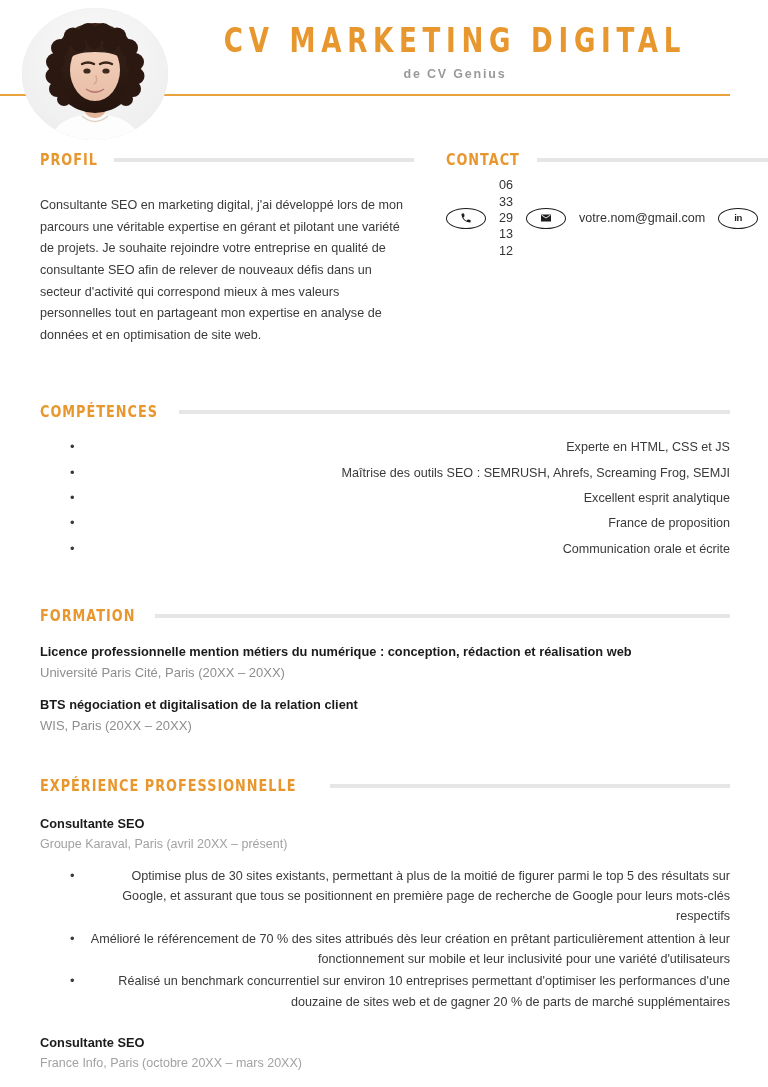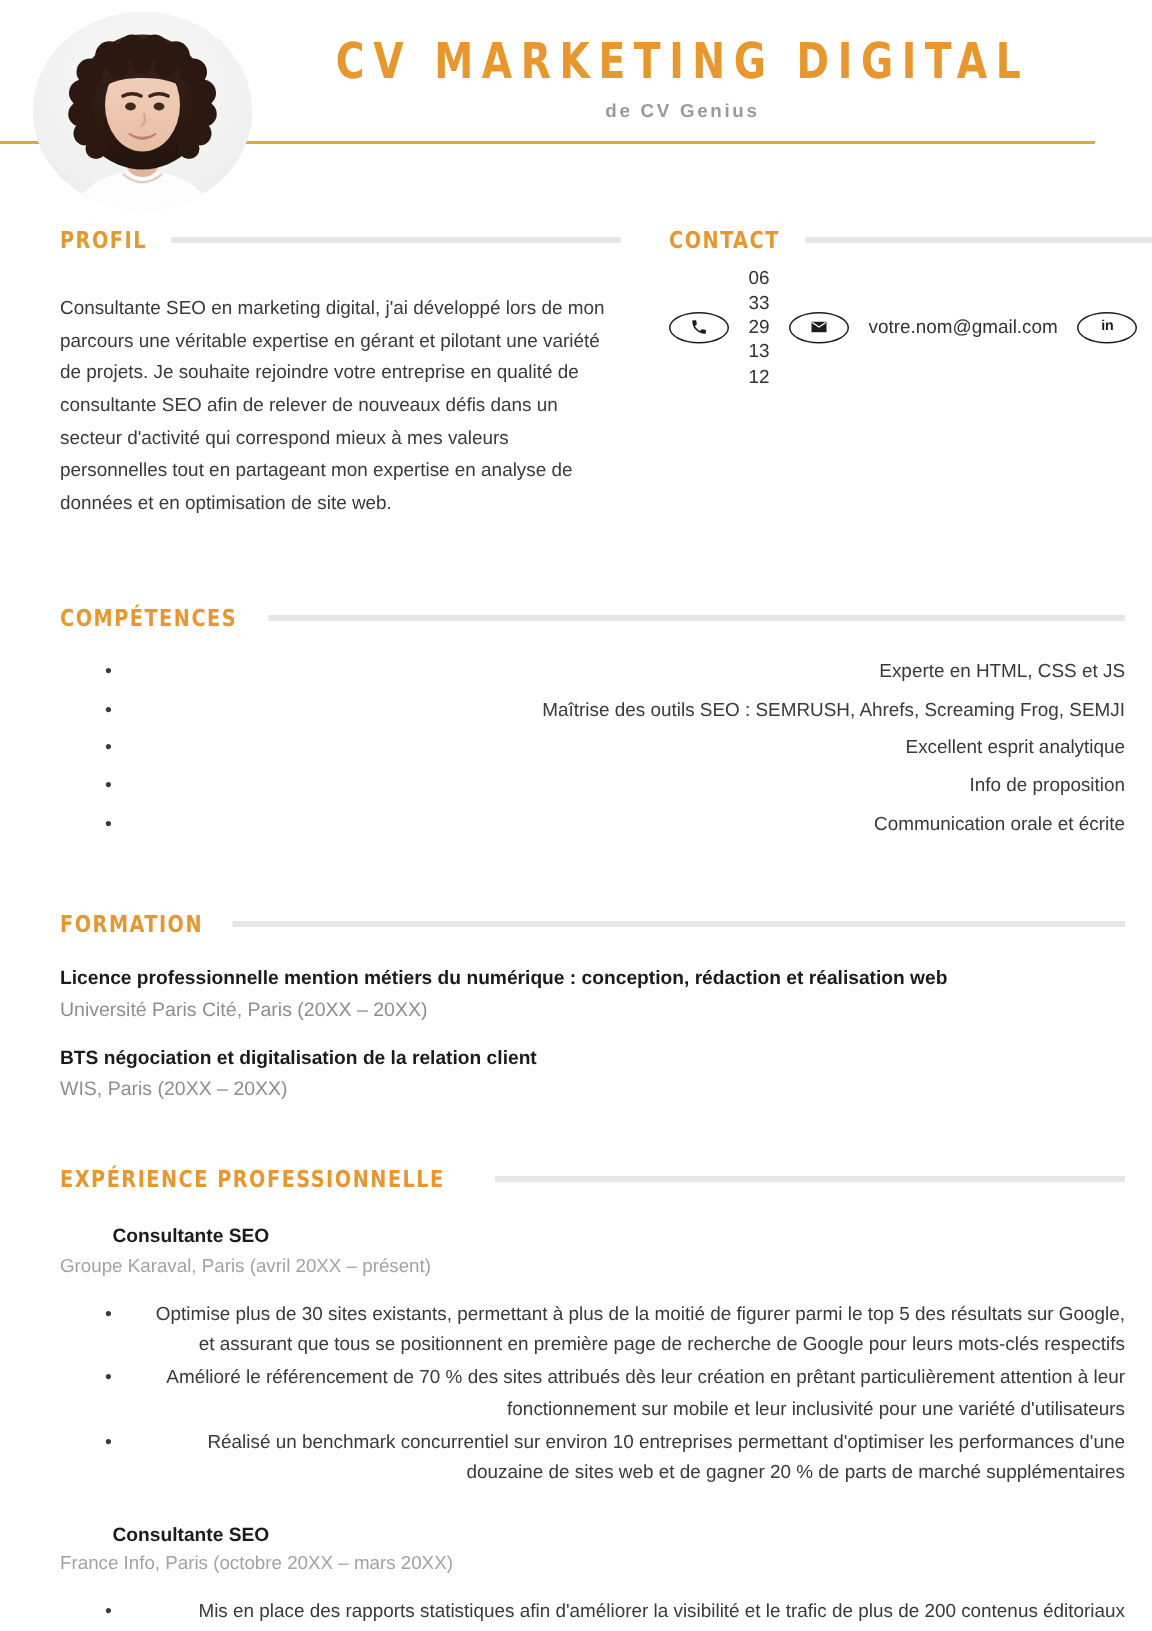--- a/index.html
+++ b/index.html
@@ -149,21 +149,21 @@
     letter-spacing: -0.2px;
   }
   .c-text {
     font-size: 12.6px;
     color: #333333;
     line-height: 1.3;
   }
 
   
   .section {
-    padding: 0 18px 0 40px;
+    padding: 0 38px 0 40px;
   }
   .sec-comp      { margin-top: 44px; }
   .sec-formation { margin-top: 48px; }
   .sec-exp       { margin-top: 42px; }
 
   ul.bullets {
     list-style: none;
     margin: 16px 0 0 0;
     padding: 0;
   }
@@ -203,21 +203,20 @@
   }
 
   
   .job { margin-top: 20px; }
   .job + .job { margin-top: 22px; }
   .job-title {
     font-size: 12.8px;
     font-weight: 700;
     color: #1b1b1b;
     line-height: 1.45;
-    margin-left: 35px;
   }
   .job-sub {
     font-size: 12.5px;
     color: #a2a2a2;
     line-height: 1.5;
     margin-top: 1px;
   }
   .job ul.bullets { margin-top: 12px; }
 </style>
 </head>
@@ -356,21 +355,21 @@
 
   <div class="section sec-comp">
     <div class="sec-head">
       <h2>COMPÉTENCES</h2>
       <div class="sec-rule"></div>
     </div>
     <ul class="bullets">
       <li>Experte en HTML, CSS et JS</li>
       <li>Maîtrise des outils SEO : SEMRUSH, Ahrefs, Screaming Frog, SEMJI</li>
       <li>Excellent esprit analytique</li>
-      <li>Info de proposition</li>
+      <li>France de proposition</li>
       <li>Communication orale et écrite</li>
     </ul>
   </div>
 
   <div class="section sec-formation">
     <div class="sec-head">
       <h2>FORMATION</h2>
       <div class="sec-rule"></div>
     </div>
 

